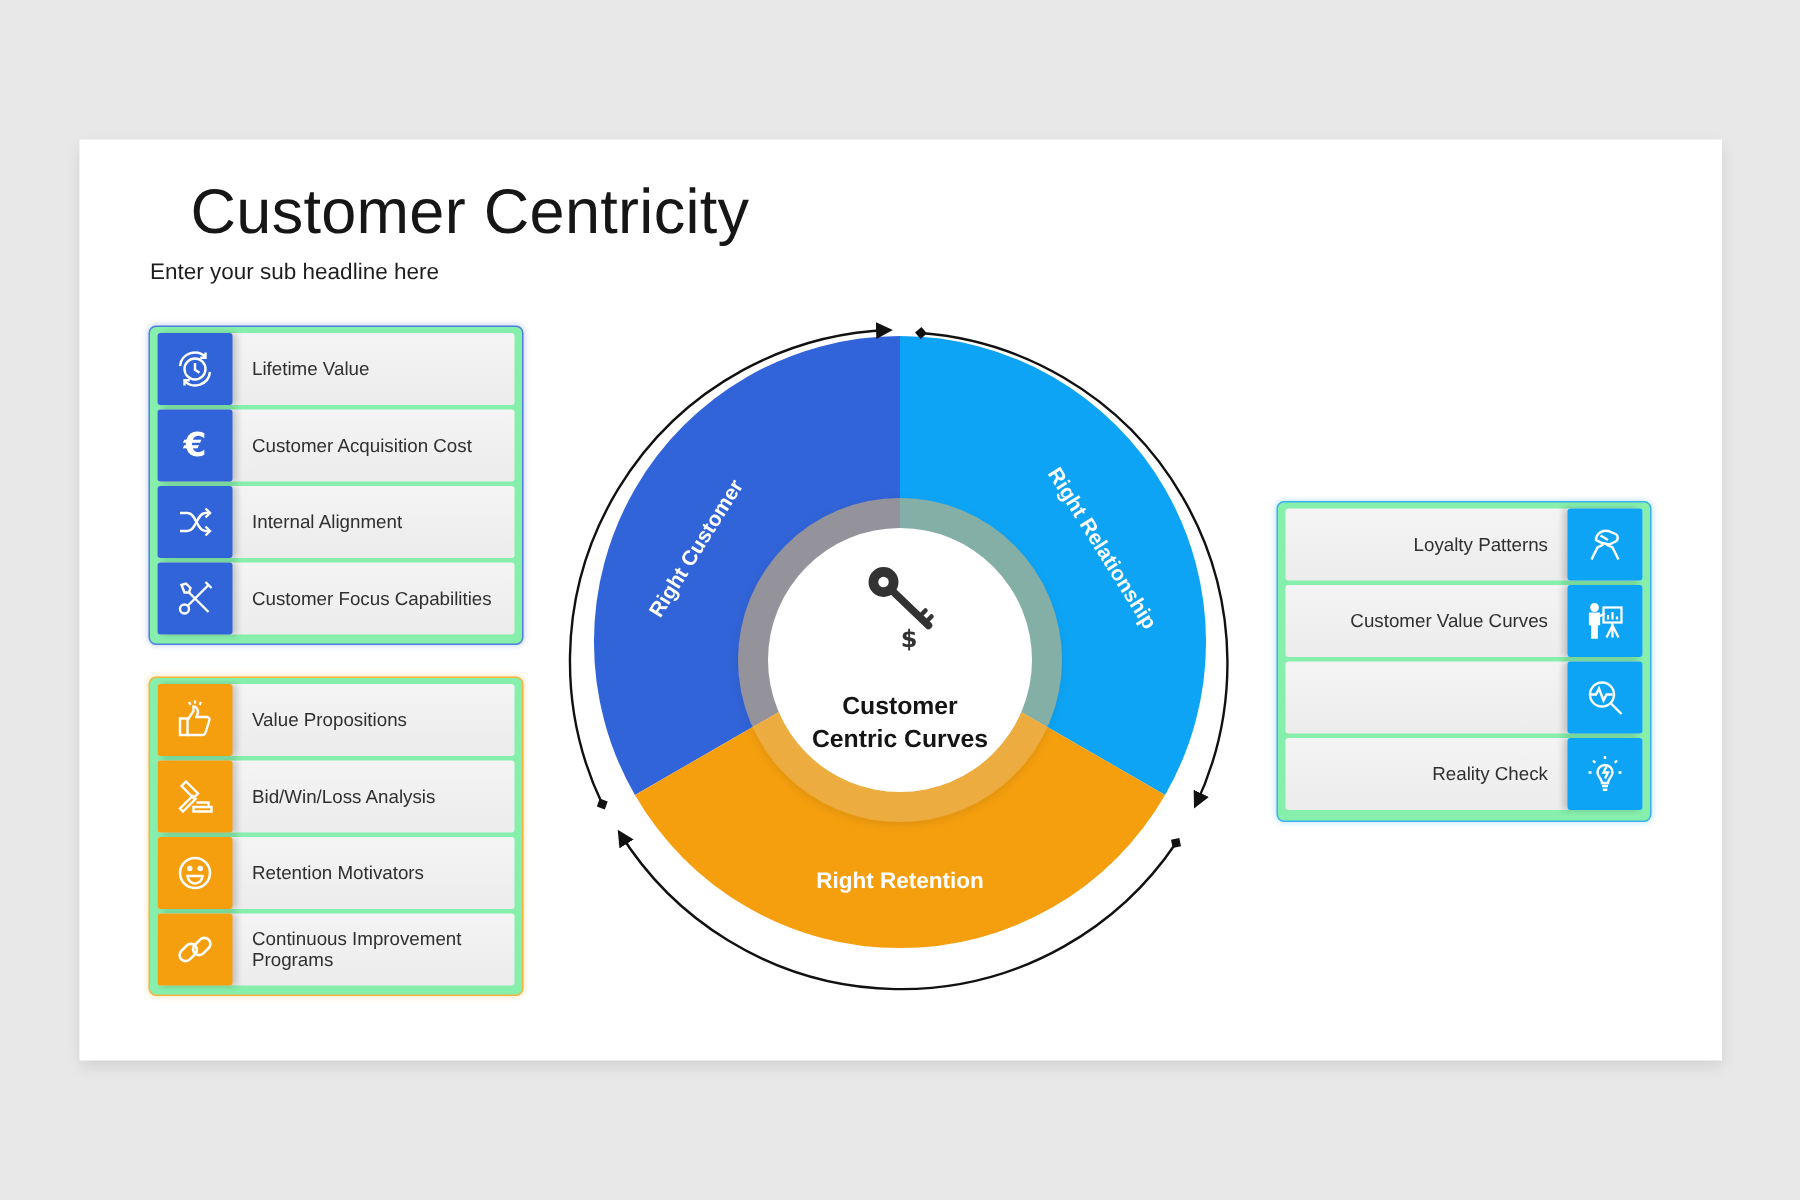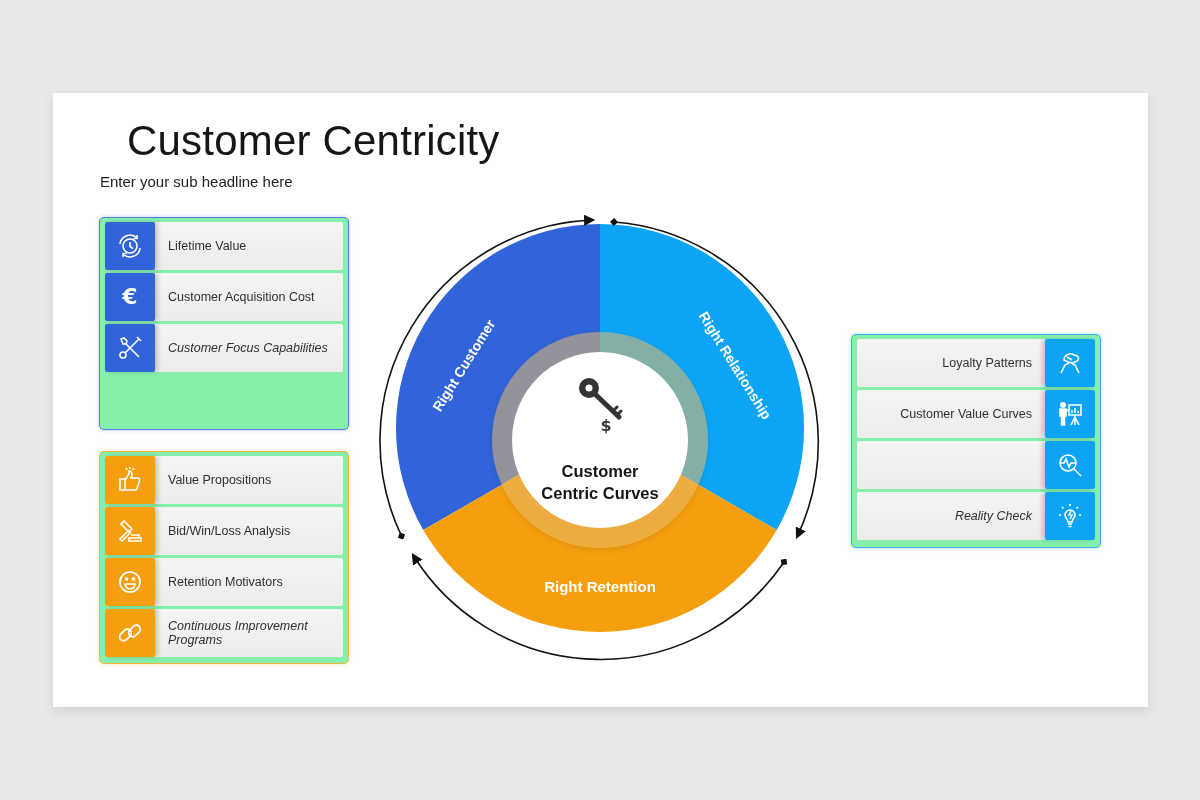--- a/index.html
+++ b/index.html
@@ -10,21 +10,21 @@
   .title { position:absolute; left:47px; top:24px; font-size:42px; color:#161616; letter-spacing:0.2px;margin-left:27px; }
   .subtitle { position:absolute; left:47px; top:80px; font-size:15px; color:#1e1e1e; }
 
   .panel { position:absolute; width:250px; border-radius:5px; box-sizing:border-box; padding:4px 5px; background:#86efac; }
   .panel.blue { left:46px; top:124px; height:213px; border:1.5px solid #4f7ee0; box-shadow:0 0 4px rgba(60,110,220,0.35); }
   .panel.orange { left:46px; top:358px; height:213px; border:1.5px solid #f6b33d; box-shadow:0 0 4px rgba(245,170,40,0.35); }
   .panel.cyan { left:798px; top:241px; height:214px; border:1.5px solid #3ab0ec; box-shadow:0 0 4px rgba(30,160,240,0.35); }
 
   .row { position:relative; height:48px; margin-bottom:3px; display:flex; align-items:center;
          background:linear-gradient(180deg,#f4f4f4 0%,#ececec 100%); border-radius:2px; }
-  .row:last-child { margin-bottom:0;font-style:italic; }
+  .row:last-child { margin-bottom:0; }
   .icon-box { width:50px; height:48px; display:flex; align-items:center; justify-content:center; flex-shrink:0;
               box-shadow:3px 0 4px rgba(0,0,0,0.18); border-radius:2px; }
   .panel.cyan .icon-box { box-shadow:-3px 0 4px rgba(0,0,0,0.18); }
   .blue .icon-box { background:#3164d8; }
   .orange .icon-box { background:#f59f0f; }
   .cyan .icon-box { background:#0ea4f5; }
   .row-label { font-size:12.5px; color:#2f2f2f; padding-left:13px; line-height:14px; }
   .panel.cyan .row { justify-content:flex-end; }
   .panel.cyan .row-label { padding-left:0; padding-right:13px; text-align:right; }
   .icon-box svg { width:30px; height:30px; }
@@ -54,20 +54,31 @@
       </div>
       <div class="row-label">Lifetime Value</div>
     </div>
     <div class="row">
       <div class="icon-box">
         <svg viewBox="0 0 30 30">
             <text x="15" y="22" text-anchor="middle" font-size="22" font-weight="bold" fill="#fff" font-family="DejaVu Sans, sans-serif">€</text>
           </svg>
       </div>
       <div class="row-label">Customer Acquisition Cost</div>
+    </div>
+    <div class="row">
+      <div class="icon-box">
+        <svg viewBox="0 0 30 30" fill="none" stroke="#fff" stroke-width="1.6">
+            <path d="M5 9h5c6 0 6 12 12 12h3"></path>
+            <path d="M5 21h5c6 0 6-12 12-12h3"></path>
+            <path d="M22 6l3 3-3 3"></path>
+            <path d="M22 18l3 3-3 3"></path>
+          </svg>
+      </div>
+      <div class="row-label">Internal Alignment</div>
     </div>
     <div class="row">
       <div class="icon-box">
         <svg viewBox="0 0 30 30" fill="none" stroke="#fff" stroke-width="1.6">
             <path d="M6 6l3-1 3 3-1 3-3 0z"></path>
             <path d="M11 11l13 13"></path>
             <path d="M24 6l-14 14"></path>
             <circle cx="8" cy="22" r="3"></circle>
             <path d="M22 4l4 4"></path>
           </svg>

